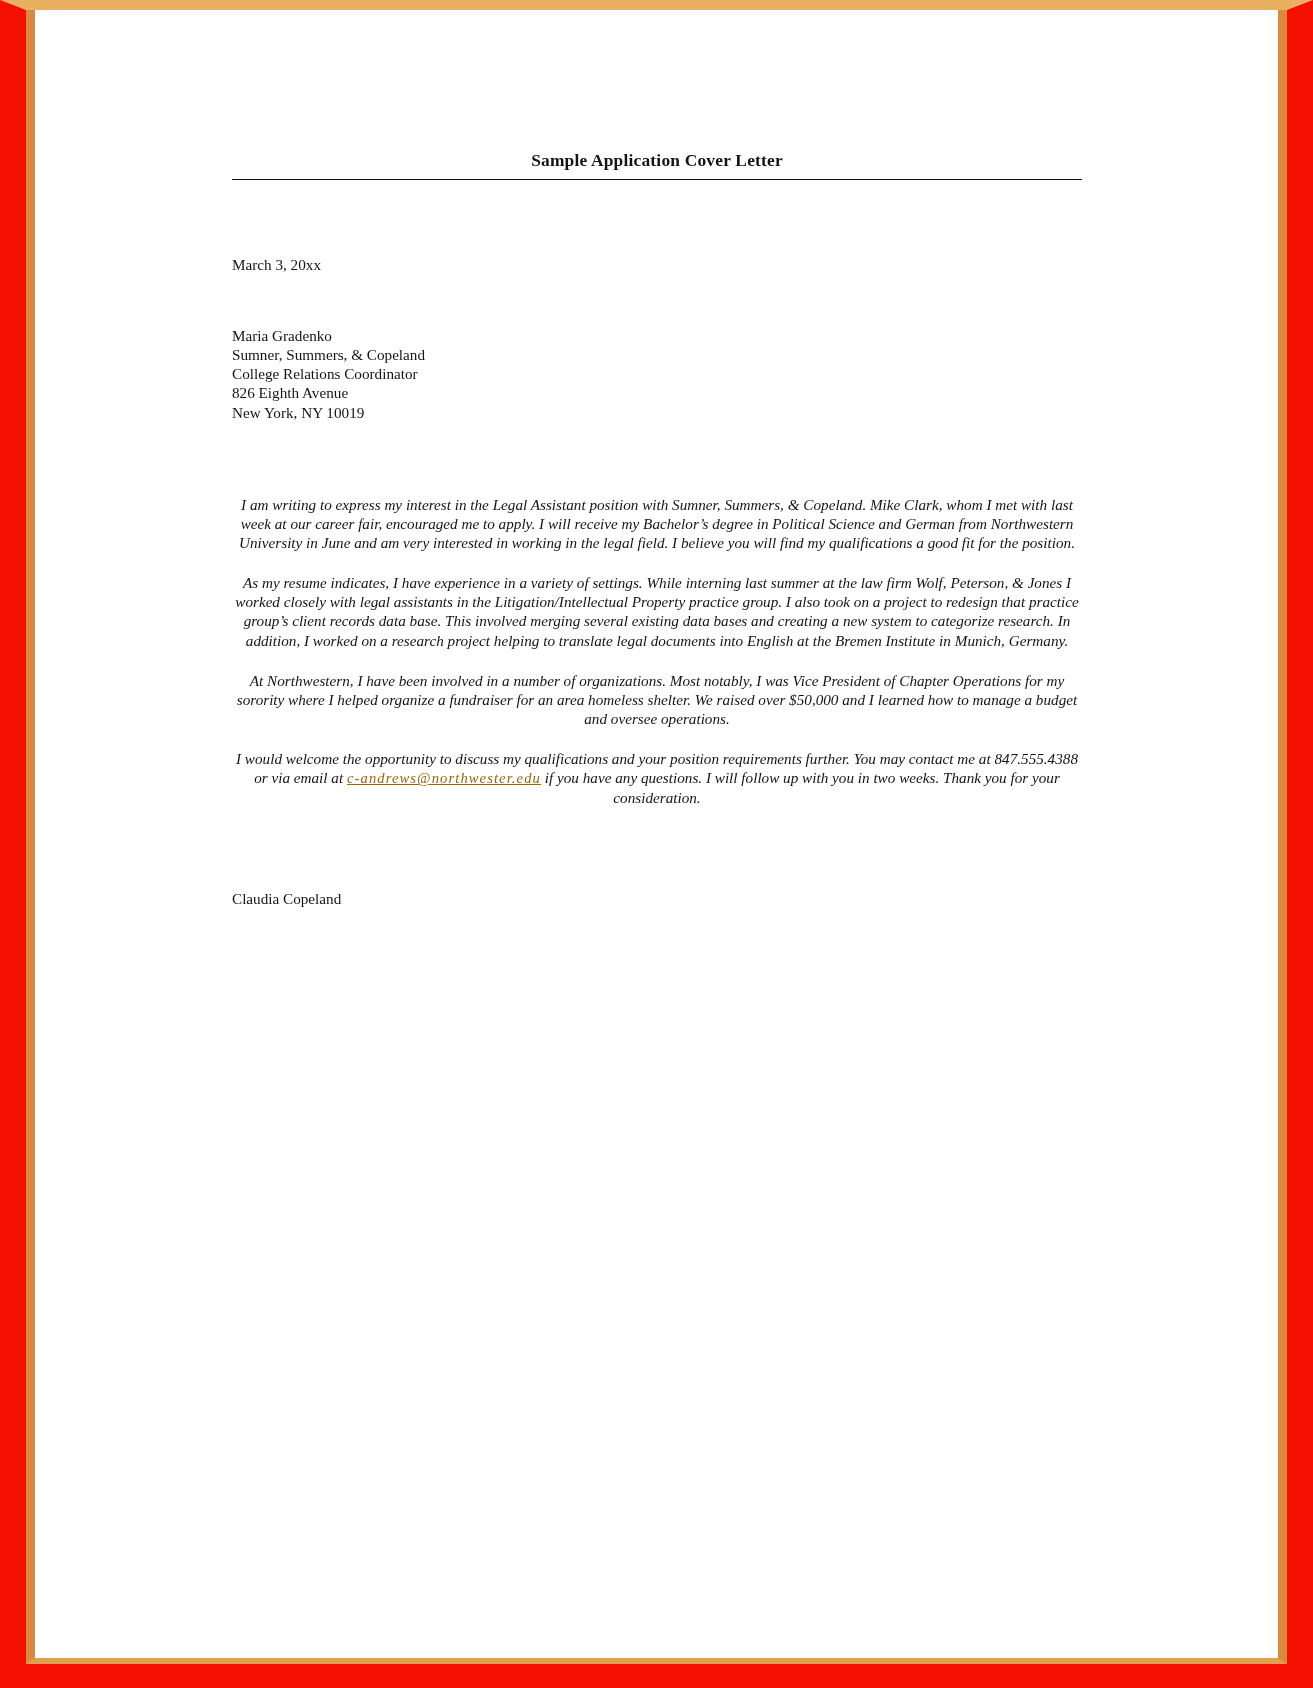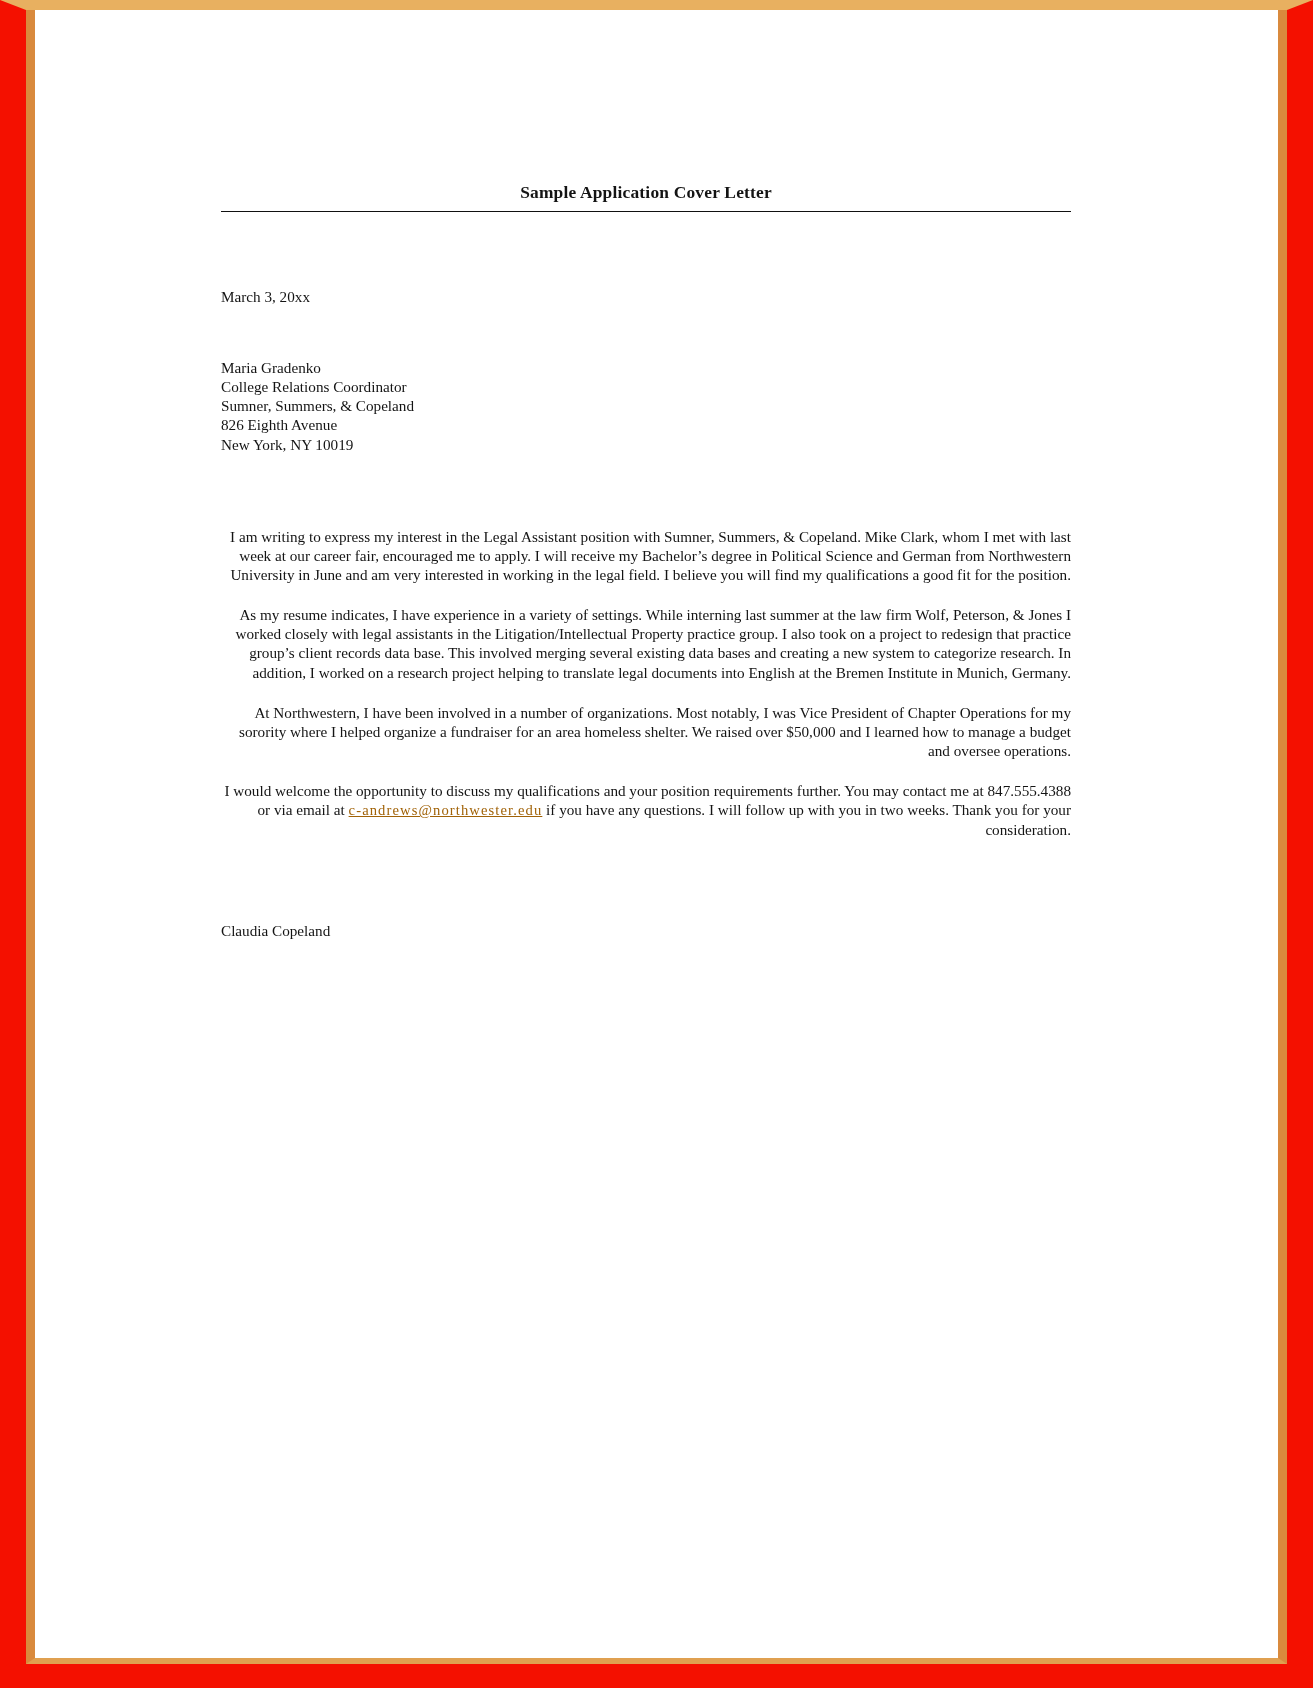--- a/index.html
+++ b/index.html
@@ -43,27 +43,26 @@
     top: 0;
     right: 9px;
     bottom: 6px;
     background: #ffffff;
     overflow: hidden;
   }
 
   
   #letter {
     position: absolute;
-    left: 177px;
+    left: 188px;
     top: 140px;
     width: 850px;
     color: #141414;
     font-size: 15.2px;
     line-height: 1.26;
-    margin-top: 32px;
   }
 
   .doc-title {
     text-align: center;
     font-weight: bold;
     font-size: 17.4px;
     letter-spacing: .2px;
     padding-bottom: 7px;
   }
   .title-rule {
@@ -74,22 +73,23 @@
   .block { margin-bottom: 0; }
   .line { white-space: pre-wrap; }
 
   .gap-sm { height: 21px; }
   .gap-md { height: 33px; }
   .gap-lg { height: 40px; }
   .gap-xl { height: 52px; }
 
   p.para {
     margin: 0 0 21px 0;
-    text-align: right;
+    text-align: center;
     hyphens: none;
+    font-style: italic;
   }
 
   .email-link {
     color: #a16207;
     text-decoration: underline;
     letter-spacing: 1.1px;
     font-size: 14.6px;
   }
 
   .sig-name { margin-top: 0; }
@@ -110,22 +110,22 @@
         </div>
 
         <div class="gap-md"></div>
 
         <div class="line">March 3, 20xx</div>
 
         <div class="gap-xl"></div>
 
         <div class="block">
           <div class="line">Maria Gradenko</div>
+          <div class="line">Sumner, Summers, &amp; Copeland</div>
           <div class="line">College Relations Coordinator</div>
-          <div class="line">Sumner, Summers, &amp; Copeland</div>
           <div class="line">826 Eighth Avenue</div>
           <div class="line">New York, NY 10019</div>
         </div>
 
         <div class="gap-xl"></div>
 
 
         <div class="gap-sm"></div>
 
         <p class="para">I am writing to express my interest in the Legal Assistant position with Sumner, Summers, &amp; Copeland.  Mike Clark, whom I met with last week at our career fair, encouraged me to apply. I will receive my Bachelor’s degree in Political Science and German from Northwestern University in June and am very interested in working in the legal field. I believe you will find my qualifications a good fit for the position.</p>

